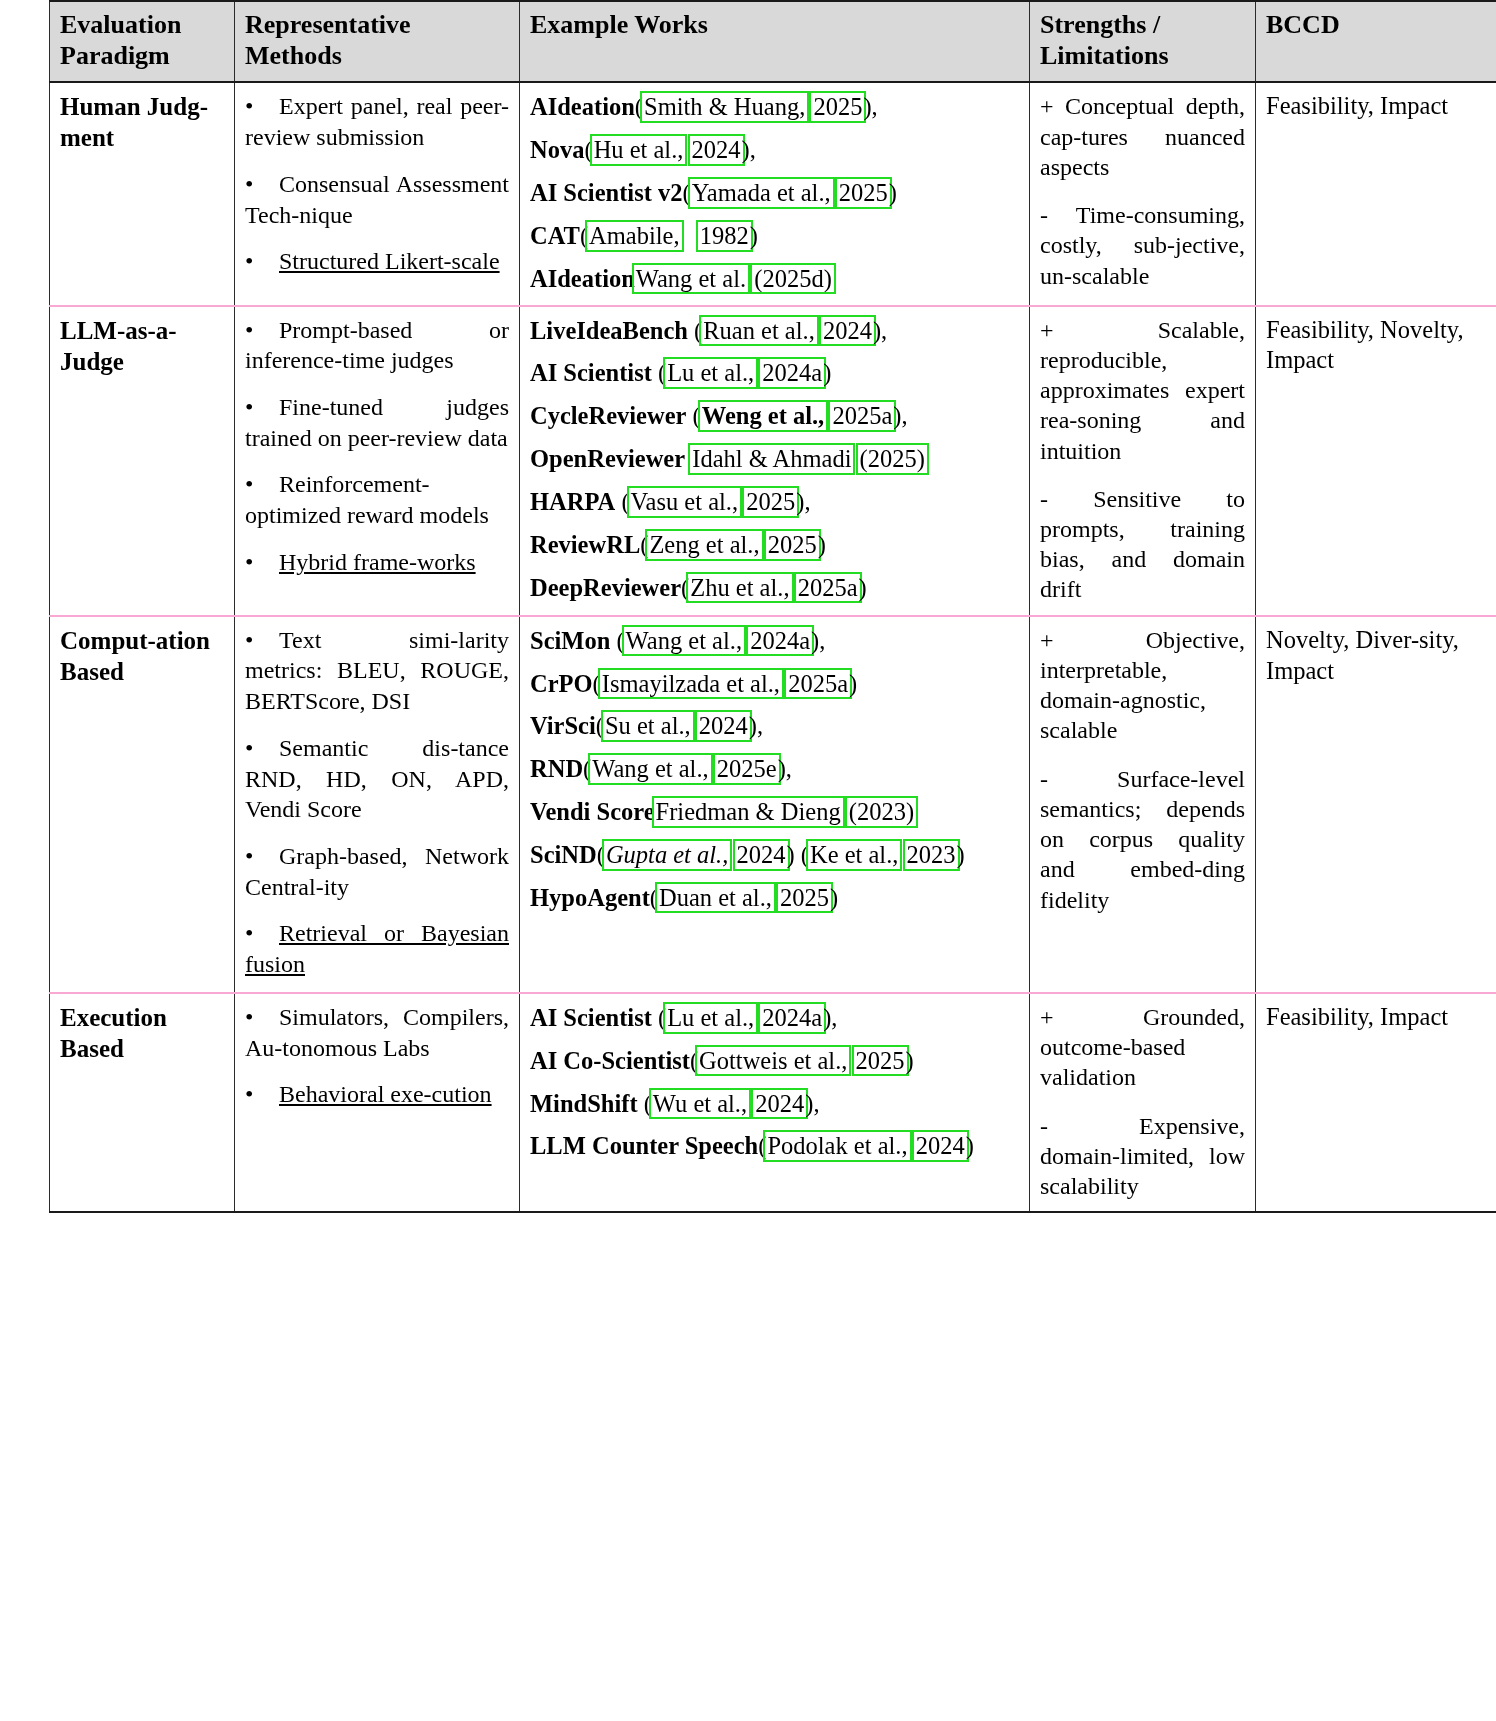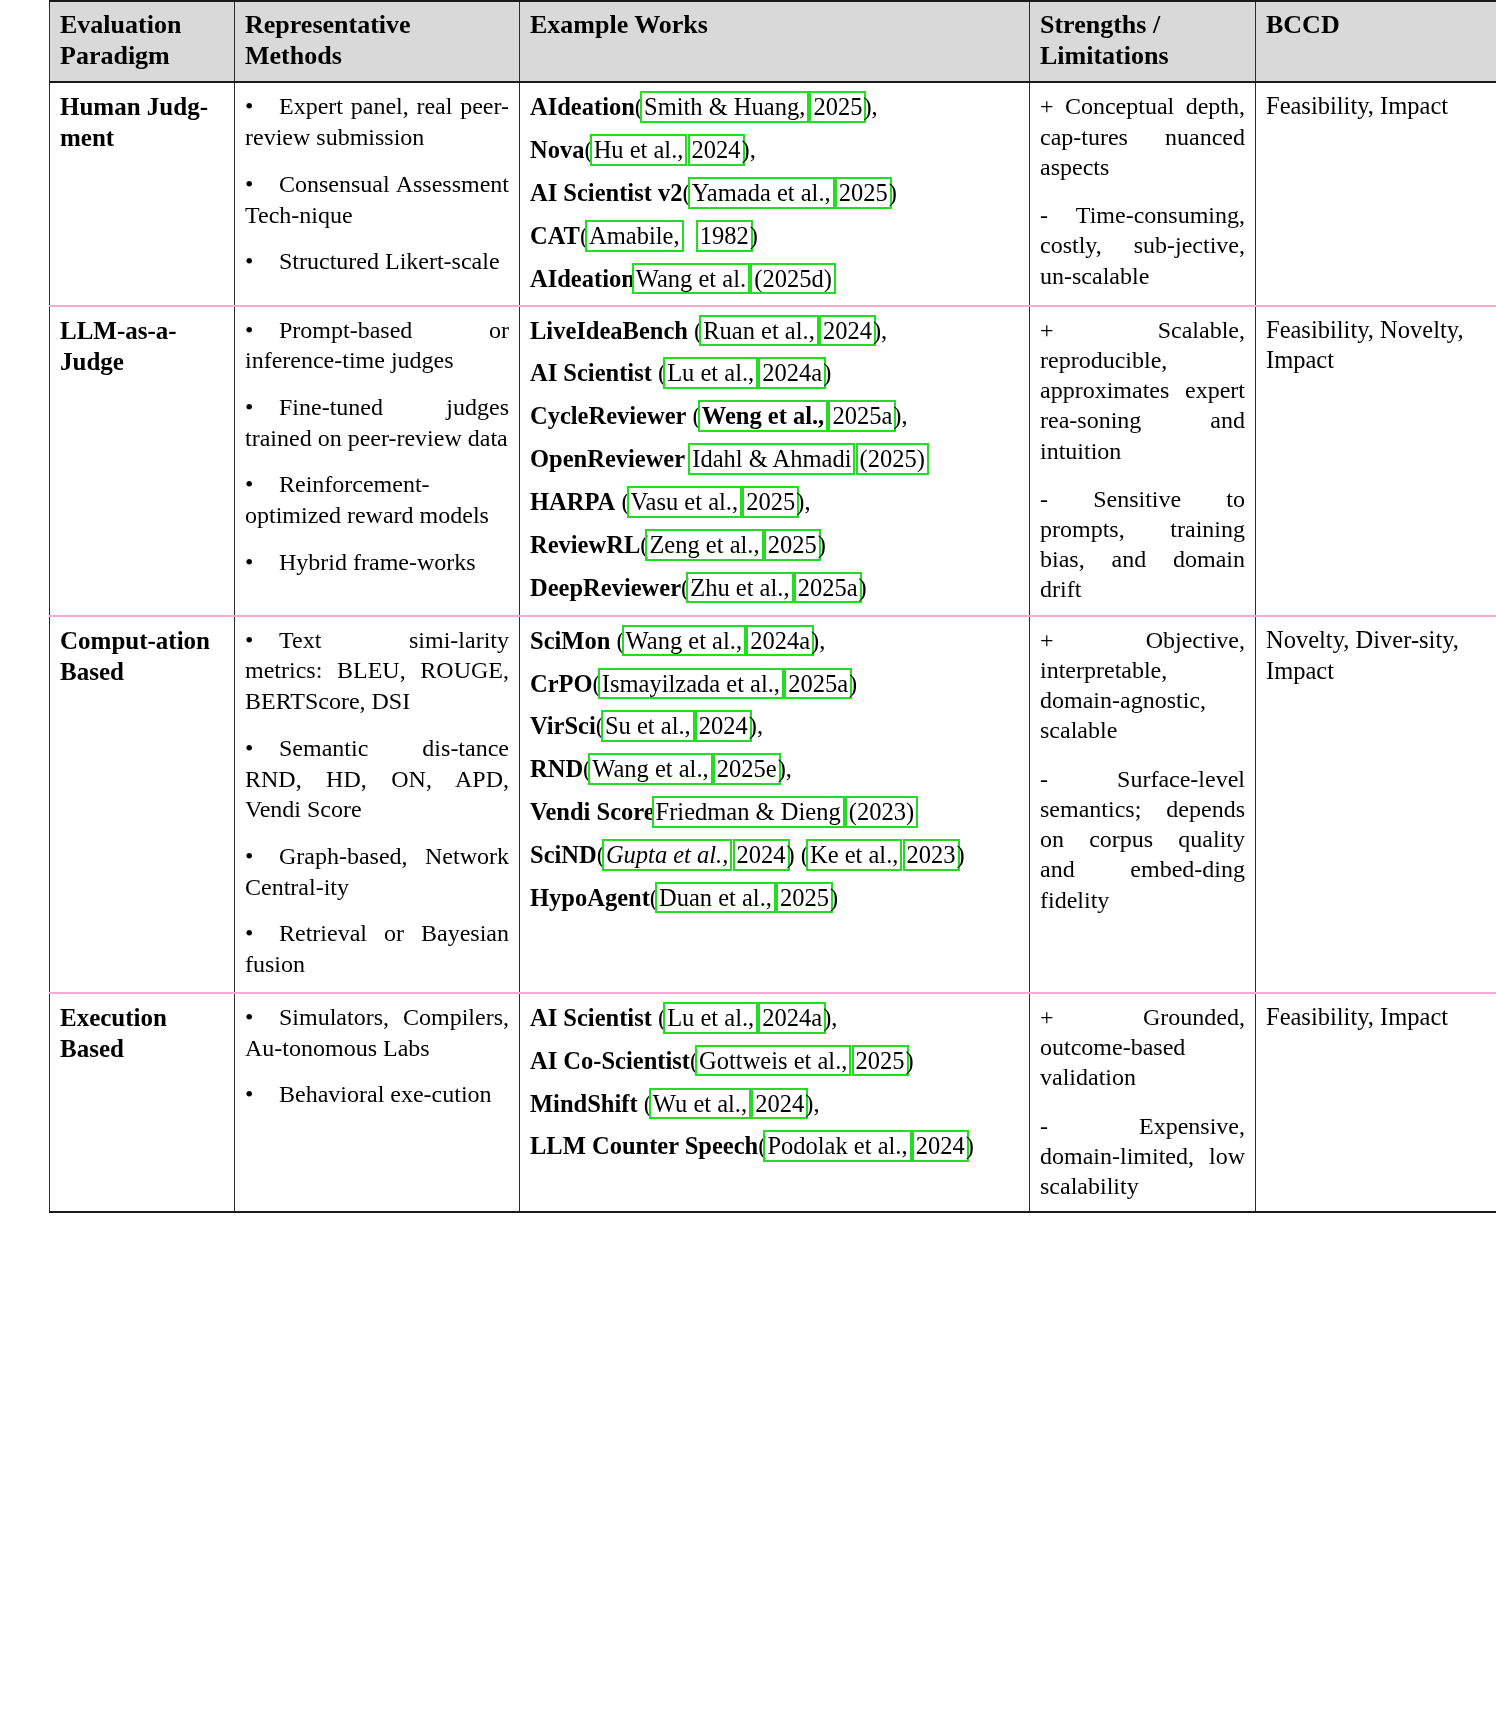--- a/index.html
+++ b/index.html
@@ -75,21 +75,21 @@
   ul.method-list li {
     position: relative;
     margin: 0 0 16px 0;
     padding-left: 0;
     text-align: justify;
     text-justify: inter-word;
     font-size: 24px;
     line-height: 1.28;
     hyphens: manual;
   }
-  ul.method-list li:last-child { margin-bottom: 2px; }
+  ul.method-list li:last-child { margin-bottom: 2px; text-decoration: underline; }
   ul.method-list li .bullet {
     display: inline-block;
     width: 34px;
     text-align: left;
   }
   .works-line {
     text-align: justify;
     text-justify: inter-word;
     margin: 0 0 11px 0;
     font-size: 24.5px;

